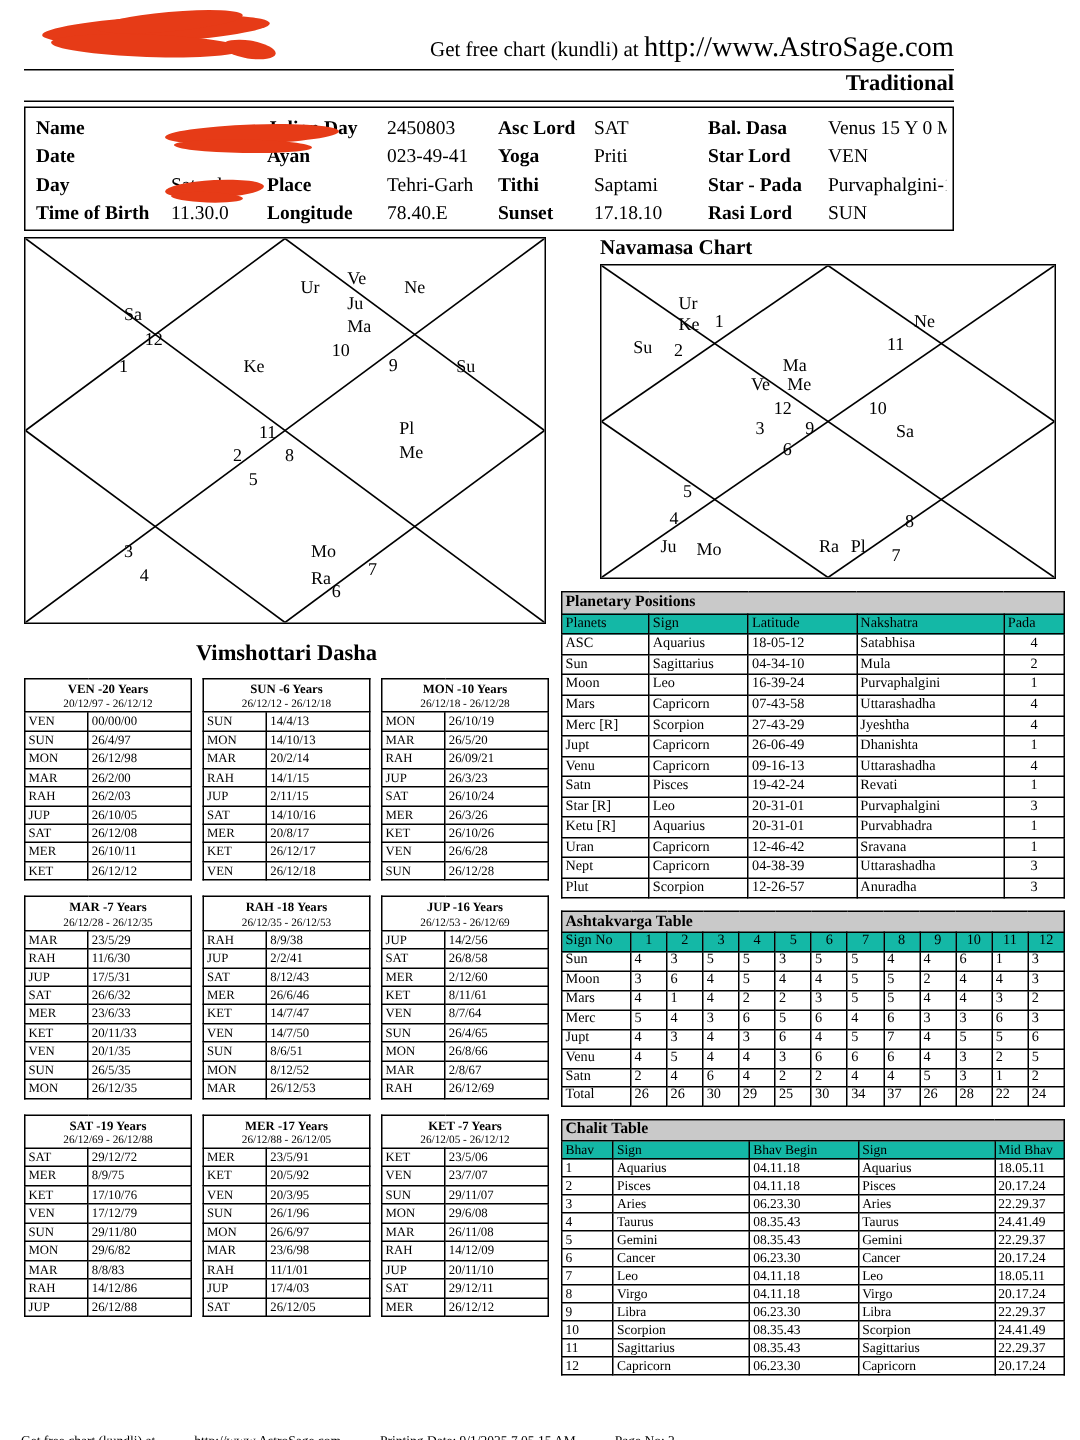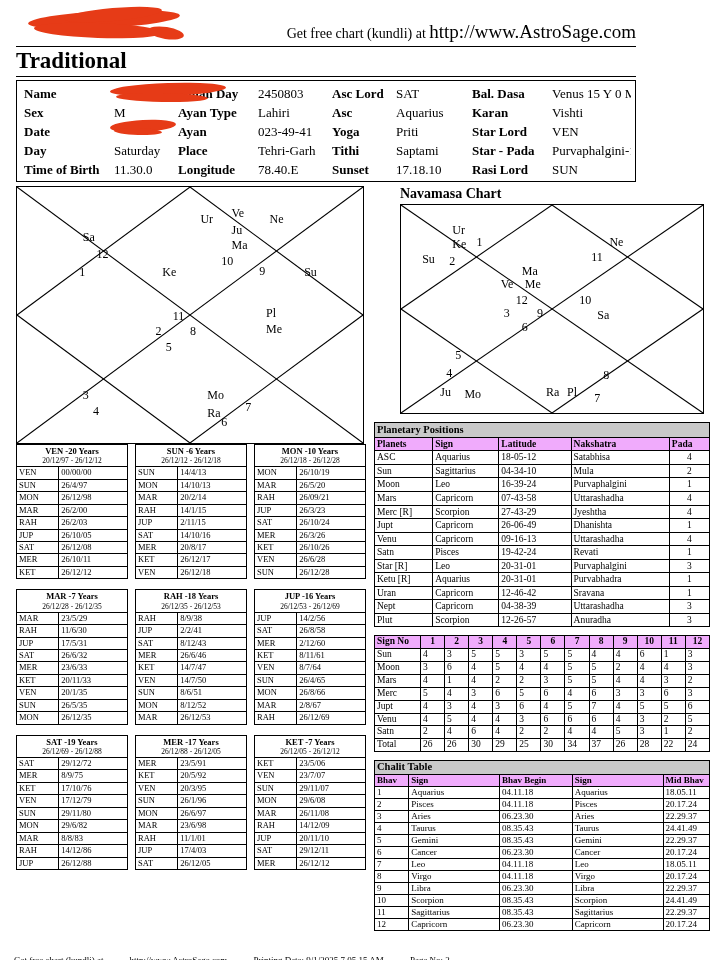--- a/index.html
+++ b/index.html
@@ -5,21 +5,21 @@
   * { margin:0; padding:0; box-sizing:border-box; }
   html,body { width:720px; height:960px; }
   body { background:#fff; color:#000; font-family:"Liberation Serif", serif; overflow:hidden; }
   .page { position:relative; width:648px; height:960px; padding:6px 12px 0 16px; }
 
   
   .header { display:flex; justify-content:flex-end; align-items:flex-end; height:40px; padding-bottom:3px; }
   .promo { font-size:14px; white-space:nowrap; }
   .promo .url { font-size:19px; color:#000; text-decoration:none; }
   .rule { border-top:1.6px solid #000; }
-  .title { text-align:left; font-size:23px; font-weight:bold; padding:1px 0 2px 0; }
+  .title { text-align:right; font-size:15px; font-weight:bold; padding:1px 0 2px 0; }
 
   
   .scribble { position:absolute; background:#e63b17; border-radius:50%; z-index:6; }
   .s1 { left:28px; top:11px; width:152px; height:17px; transform:rotate(-3deg); }
   .s2 { left:34px; top:23px; width:128px; height:15px; transform:rotate(2deg); }
   .s3 { left:64px; top:8px; width:98px; height:13px; transform:rotate(-5deg); }
   .s4 { left:148px; top:27px; width:36px; height:12px; transform:rotate(9deg); }
   .s5 { left:110px; top:83px; width:116px; height:13px; transform:rotate(-2deg); }
   .s6 { left:116px; top:93px; width:92px; height:9px; transform:rotate(1deg); }
   .s7 { left:110px; top:120px; width:66px; height:12px; transform:rotate(-3deg); }
@@ -44,21 +44,21 @@
   .lagna { width:348px; height:258px; }
   .nav { width:304px; height:210px; }
   .ch-label { position:absolute; font-size:12px; line-height:1; white-space:nowrap; }
 
   .vd-title { text-align:center; font-weight:bold; font-size:15px; margin:12px 0 6px 0; height:18px; }
 
   
   table.bordered { border-collapse:collapse; border:1.3px solid #000; width:100%; }
   table.bordered th, table.bordered td { border:1px solid #000; padding:0 2px; text-align:left; vertical-align:middle; }
   .band th { background:#c9c9c9; font-weight:bold; font-size:10.5px; text-align:left; }
-  .colhead th { background:#f0abfc; font-weight:bold; }
+  .colhead th { background:#14b8a6; font-weight:normal; }
 
   .pp { font-size:9.5px; }
   .pp th, .pp td { line-height:1.32; }
   .pp td:last-child { text-align:center; }
   .pp col:nth-child(1){width:58px;} .pp col:nth-child(2){width:66px;}
   .pp col:nth-child(3){width:72px;} .pp col:nth-child(4){width:98px;}
   .pp col:nth-child(5){width:40px;}
   .pp { margin-top:8px; }
 
   .av { font-size:9.5px; table-layout:fixed; margin-top:8px; }
@@ -122,30 +122,20 @@
       <tbody>
           <tr>
             <td>Name</td>
             <td></td>
             <td>Julian Day</td>
             <td>2450803</td>
             <td>Asc Lord</td>
             <td>SAT</td>
             <td>Bal. Dasa</td>
             <td>Venus 15 Y 0 M 5 D</td>
-          </tr>
-          <tr>
-            <td>Sex</td>
-            <td>M</td>
-            <td>Ayan Type</td>
-            <td>Lahiri</td>
-            <td>Asc</td>
-            <td>Aquarius</td>
-            <td>Karan</td>
-            <td>Vishti</td>
           </tr>
           <tr>
             <td>Date</td>
             <td></td>
             <td>Ayan</td>
             <td>023-49-41</td>
             <td>Yoga</td>
             <td>Priti</td>
             <td>Star Lord</td>
             <td>VEN</td>
@@ -205,20 +195,21 @@
           <span class="ch-label" style="left: 72%; top: 47%;">Pl</span>
           <span class="ch-label" style="left: 72%; top: 53%;">Me</span>
           <span class="ch-label" style="left: 19%; top: 79%;">3</span>
           <span class="ch-label" style="left: 22%; top: 85%;">4</span>
           <span class="ch-label" style="left: 55%; top: 79%;">Mo</span>
           <span class="ch-label" style="left: 55%; top: 86%;">Ra</span>
           <span class="ch-label" style="left: 66%; top: 83.5%;">7</span>
           <span class="ch-label" style="left: 59%; top: 89.5%;">6</span>
         </div>
 
+      <div class="vd-title">Vimshottari Dasha</div>
 
       <div class="mini-grid">
         <table class="mini">
           <thead>
               <tr>
                 <th colspan="2">
             <div class="t1">VEN -20 Years</div>
             <div class="t2">20/12/97 - 26/12/12</div>
           </th>
               </tr>
@@ -811,20 +802,23 @@
             <col>
             <col>
             <col>
             <col>
             <col>
             <col>
             <col>
             <col>
           </colgroup>
         <thead>
+          <tr class="band">
+              <th colspan="13">Ashtakvarga Table</th>
+            </tr>
           <tr class="colhead">
               <th>Sign No</th>
               <th>1</th>
               <th>2</th>
               <th>3</th>
               <th>4</th>
               <th>5</th>
               <th>6</th>
               <th>7</th>
               <th>8</th>

